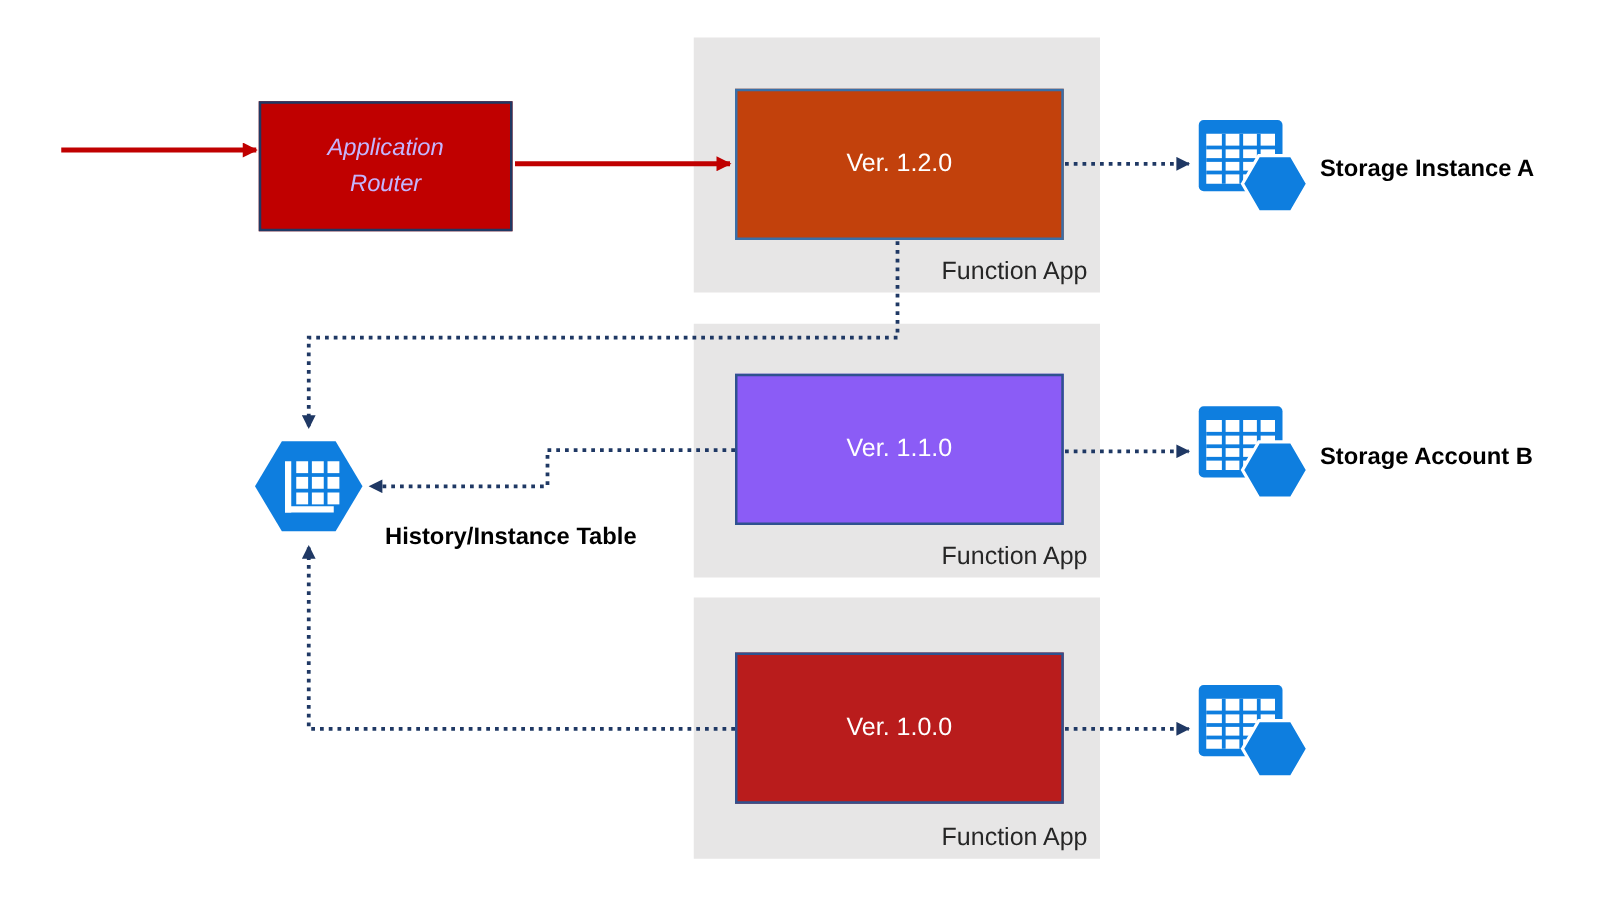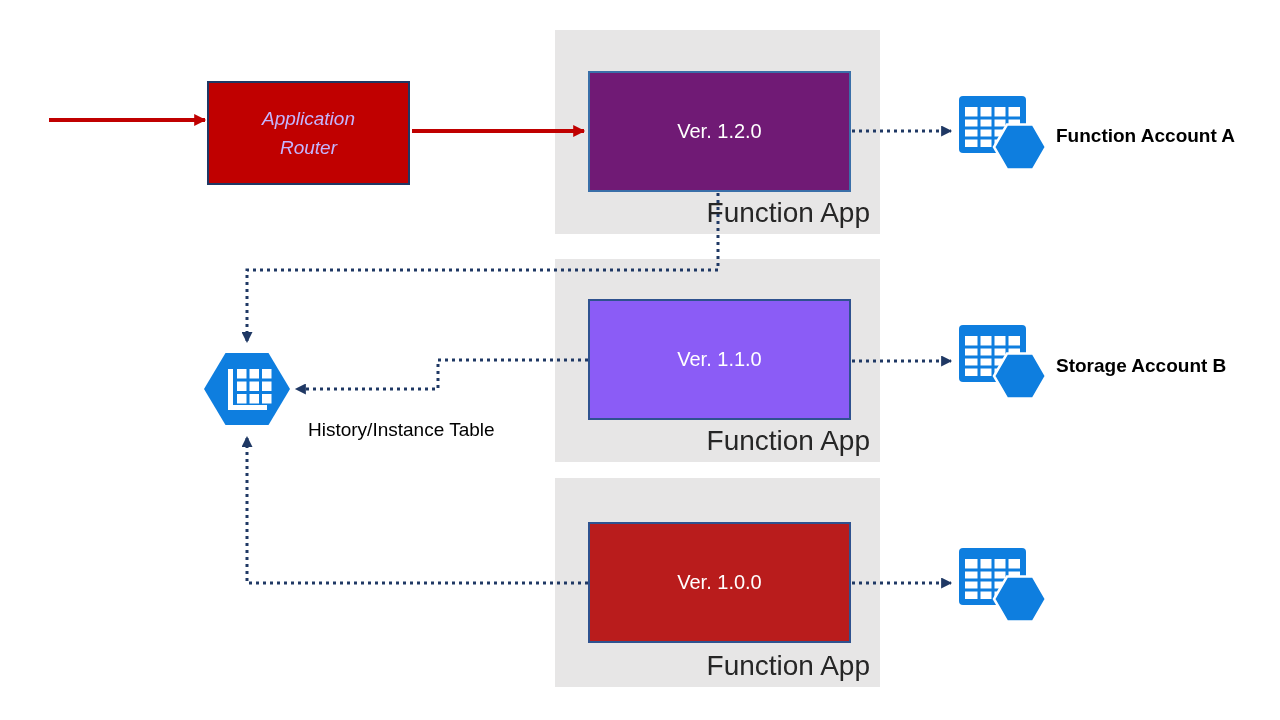--- a/index.html
+++ b/index.html
@@ -9,21 +9,21 @@
   }
   .layer-containers{position:absolute;inset:0;z-index:1;}
   .layer-boxes{position:absolute;inset:0;z-index:2;}
   .layer-connectors{position:absolute;inset:0;z-index:3;pointer-events:none;}
   .layer-icons{position:absolute;inset:0;z-index:4;}
 
   .fa-container{position:absolute;left:555px;width:325px;}
   #fa-container-1{top:30px;height:204px;}
   #fa-container-2{top:259px;height:203px;}
   #fa-container-3{top:478px;height:209px;}
-  .fa-label{position:absolute;right:10px;bottom:5px;font-size:28px;color:#262626;}
+  .fa-label{position:absolute;right:10px;bottom:5px;font-size:20px;color:#262626;}
 
   .ver-box{
     position:absolute;left:588px;width:263px;height:121px;
     border:2px solid;box-sizing:border-box;
     display:flex;align-items:center;justify-content:center;
     color:#ffffff;font-size:20px;
   }
   #ver-box-1{top:71px;}
   #ver-box-2{top:299px;}
   #ver-box-3{top:522px;}
@@ -44,21 +44,21 @@
     position:absolute;left:1056px;width:220px;
     font-size:19px;font-weight:bold;color:#000000;line-height:24px;
   }
   #storage-label-a{top:124px;}
   #storage-label-b{top:354px;}
   #storage-label-c{top:576px;}
 
   .history-icon{position:absolute;left:203px;top:346px;width:88px;height:86px;}
   .history-label{
     position:absolute;left:308px;top:418px;width:240px;
-    font-size:19px;font-weight:normal;color:#000000;line-height:24px;
+    font-size:19px;font-weight:bold;color:#000000;line-height:24px;
   }
 </style>
 </head>
 <body>
 
 <div class="layer-containers">
   <div id="fa-container-1" class="fa-container" style="background-color: rgb(231, 230, 230);">
     <div class="fa-label">Function App</div>
   </div>
   <div id="fa-container-2" class="fa-container" style="background-color: rgb(231, 230, 230);">
@@ -67,21 +67,21 @@
   <div id="fa-container-3" class="fa-container" style="background-color: rgb(231, 230, 230);">
     <div class="fa-label">Function App</div>
   </div>
 </div>
 
 <div class="layer-boxes">
   <div class="router" style="background-color: rgb(192, 0, 0); border-color: rgb(31, 56, 100);">
     <span>Application Router</span>
   </div>
 
-  <div id="ver-box-1" class="ver-box" style="background-color: #701a75; border-color: rgb(58, 111, 168);">
+  <div id="ver-box-1" class="ver-box" style="background-color: #c2410c; border-color: rgb(58, 111, 168);">
     <span>Ver. 1.2.0</span>
   </div>
   <div id="ver-box-2" class="ver-box" style="background-color: #8b5cf6; border-color: rgb(47, 82, 143);">
     <span>Ver. 1.1.0</span>
   </div>
   <div id="ver-box-3" class="ver-box" style="background-color: #b91c1c; border-color: rgb(47, 82, 143);">
     <span>Ver. 1.0.0</span>
   </div>
 </div>
 
@@ -160,15 +160,15 @@
       <rect x="22.5" y="14" width="3" height="40"></rect>
         <rect x="36.5" y="14" width="3" height="40"></rect>
         <rect x="50.5" y="14" width="3" height="40"></rect>
       <rect x="10" y="23.5" width="55" height="3"></rect>
         <rect x="10" y="33.5" width="55" height="3"></rect>
         <rect x="10" y="43.5" width="55" height="3"></rect>
     </g>
     <polygon points="91,54 78,31.5 52,31.5 39,54 52,76.5 78,76.5" stroke="#ffffff" stroke-width="2.5" style="fill: rgb(14, 126, 223);"></polygon>
   </svg>
 
-  <div id="storage-label-a" class="storage-label">Function Account A</div>
+  <div id="storage-label-a" class="storage-label">Storage Instance A</div>
   <div id="storage-label-b" class="storage-label">Storage Account B</div>
 </div>
 
 </body></html>

